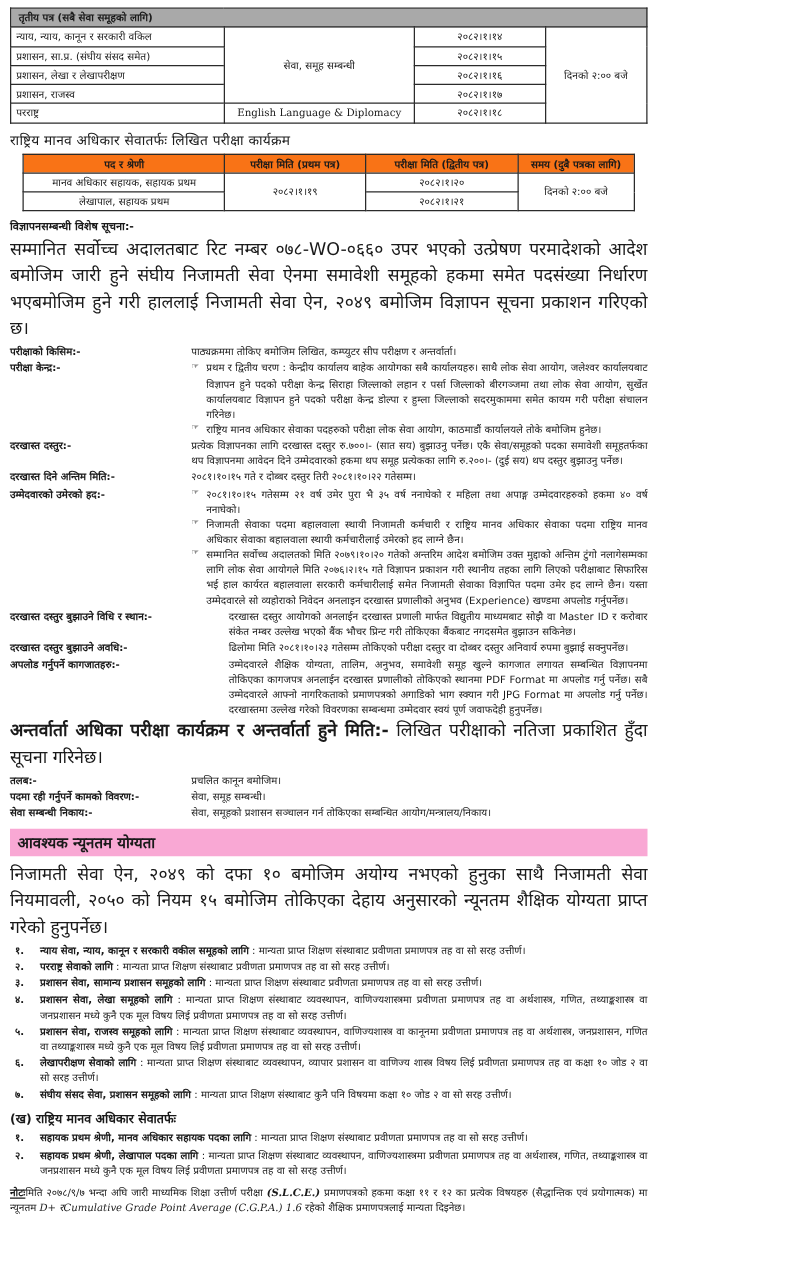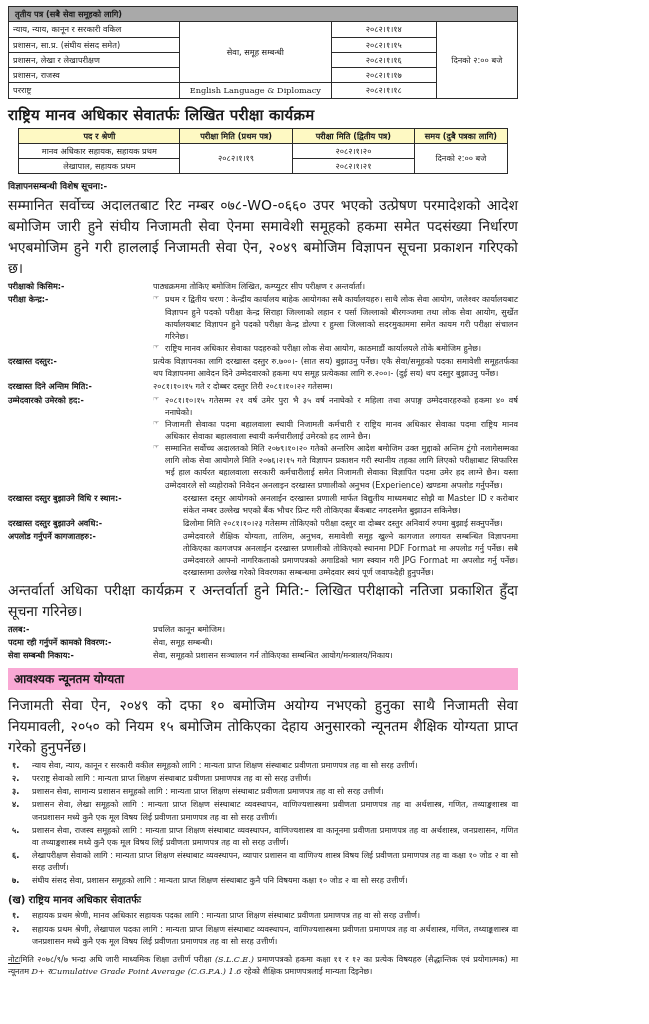--- a/index.html
+++ b/index.html
@@ -39,33 +39,33 @@
     vertical-align: middle;
   }
   .t1-band {
     background: #a9a9a9;
     font-weight: bold;
     font-size: 8.6px;
     text-align: left;
     padding-left: 6px !important;
   }
   .t-head {
-    background: #fef9c3;
+    background: #f97316;
     font-weight: bold;
     text-align: center;
     font-size: 8.4px;
   }
   .c-left { text-align: left; }
   .c-center { text-align: center; }
   .serif { font-family: "DejaVu Serif", "Liberation Serif", serif; }
 
   
   .section-title {
-    font-size: 15px;
-    font-weight: bold;
+    font-size: 11px;
+    font-weight: normal;
     margin: 5px 0 4px 0;
     letter-spacing: 0.2px;
   }
   .sub-head {
     font-size: 8.8px;
     font-weight: bold;
     margin: 6px 0 3px 0;
   }
 
   
@@ -107,21 +107,21 @@
   }
   .bullet-mark {
     flex: 0 0 12px;
     font-size: 7px;
     line-height: 1.6;
   }
   .bullet-text {
     flex: 1 1 auto;
     text-align: justify;
   }
-  .bold { font-weight: normal; }
+  .bold { font-weight: bold; }
 
   
   .gray-banner {
     background: #f9a8d4;
     font-size: 12px;
     font-weight: bold;
     padding: 2px 6px 3px 6px;
     margin: 7px 0 5px 0;
   }
 
@@ -145,21 +145,21 @@
   }
 
   
   .note-block {
     font-size: 8.1px;
     line-height: 1.5;
     margin-top: 6px;
     text-align: justify;
   }
   .note-label {
-    font-weight: normal;
+    font-weight: bold;
     text-decoration: underline;
   }
   .ital-serif {
     font-family: "DejaVu Serif", "Liberation Serif", serif;
     font-style: italic;
   }
 </style>
 </head>
 <body>
 

